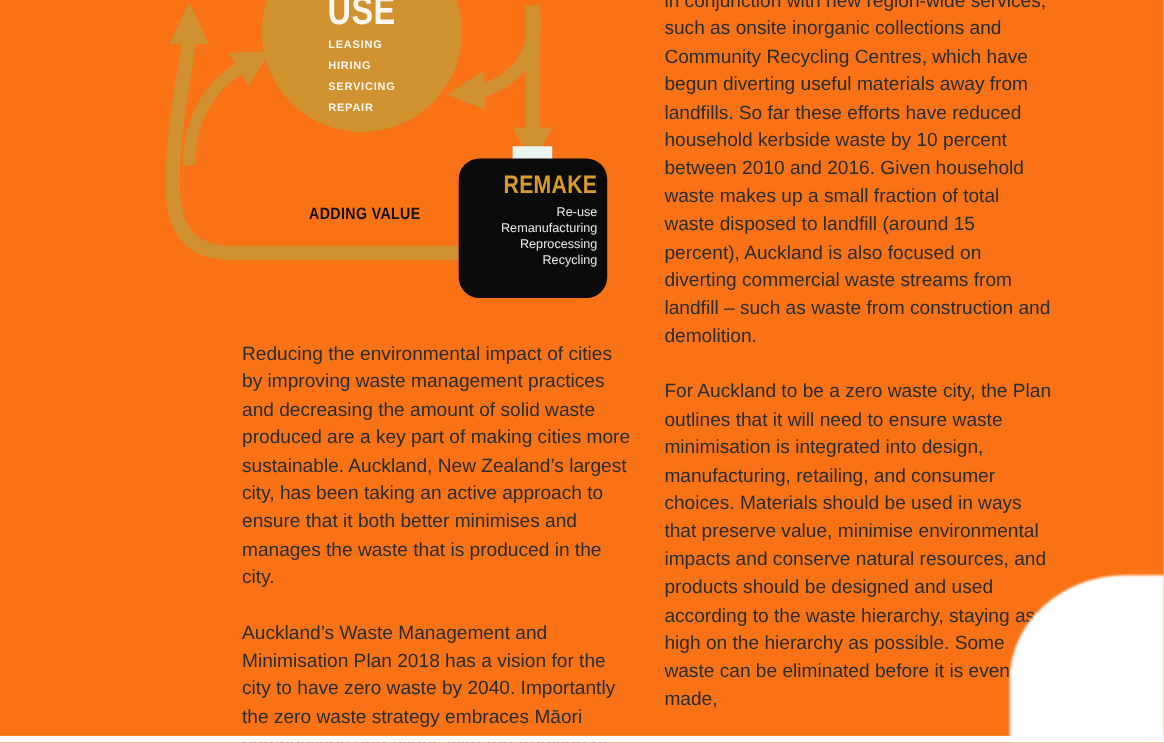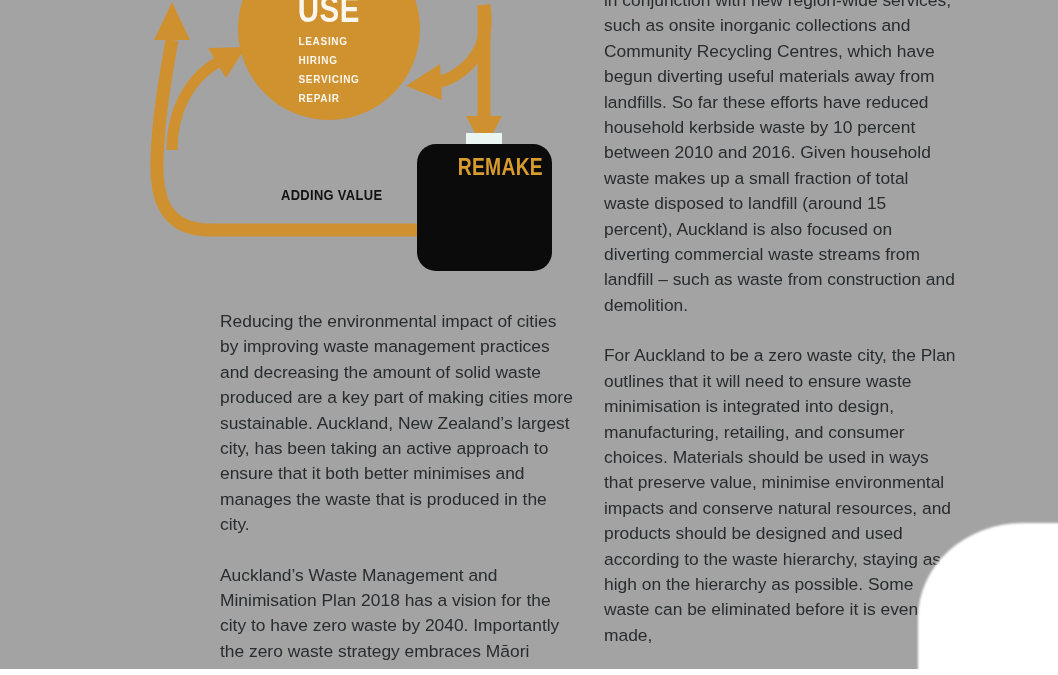--- a/index.html
+++ b/index.html
@@ -11,21 +11,21 @@
     height: 675px;
     overflow: hidden;
     background: #ffffff;
     font-family: "Liberation Sans", sans-serif;
   }
 
   #page {
     position: relative;
     width: 1058px;
     height: 675px;
-    background: #a3a3a3;
+    background: #f97316;
     overflow: hidden;
   }
 
   
   .page-bottom-edge {
     position: absolute;
     left: 0;
     bottom: 0;
     width: 1058px;
     height: 6px;
@@ -199,20 +199,24 @@
       <div class="use-sub" style="white-space: pre-line;">LEASING
 HIRING
 SERVICING
 REPAIR</div>
     </div>
 
     <div class="adding-value">ADDING VALUE</div>
 
     <div class="remake-box">
       <div class="remake-title">REMAKE</div>
+      <div class="remake-list" style="white-space: pre-line;">Re-use
+Remanufacturing
+Reprocessing
+Recycling</div>
     </div>
   </div>
 
   <div class="col" id="col-left">
     <p>Reducing the environmental impact of cities by improving waste management practices and decreasing the amount of solid waste produced are a key part of making cities more sustainable. Auckland, New Zealand’s largest city, has been taking an active approach to ensure that it both better minimises and manages the waste that is produced in the city.</p>
     <p>Auckland’s Waste Management and Minimisation Plan 2018 has a vision for the city to have zero waste by 2040. Importantly the zero waste strategy embraces Māori perspectives and aligns with the tradition of kaitiakitanga to sustain and restore our collective resources. Three goals sit under the plan:</p>
   </div>
 
   <div class="col" id="col-right">
     <p>in conjunction with new region-wide services, such as onsite inorganic collections and Community Recycling Centres, which have begun diverting useful materials away from landfills. So far these efforts have reduced household kerbside waste by 10 percent between 2010 and 2016. Given household waste makes up a small fraction of total waste disposed to landfill (around 15 percent), Auckland is also focused on diverting commercial waste streams from landfill – such as waste from construction and demolition.</p>

